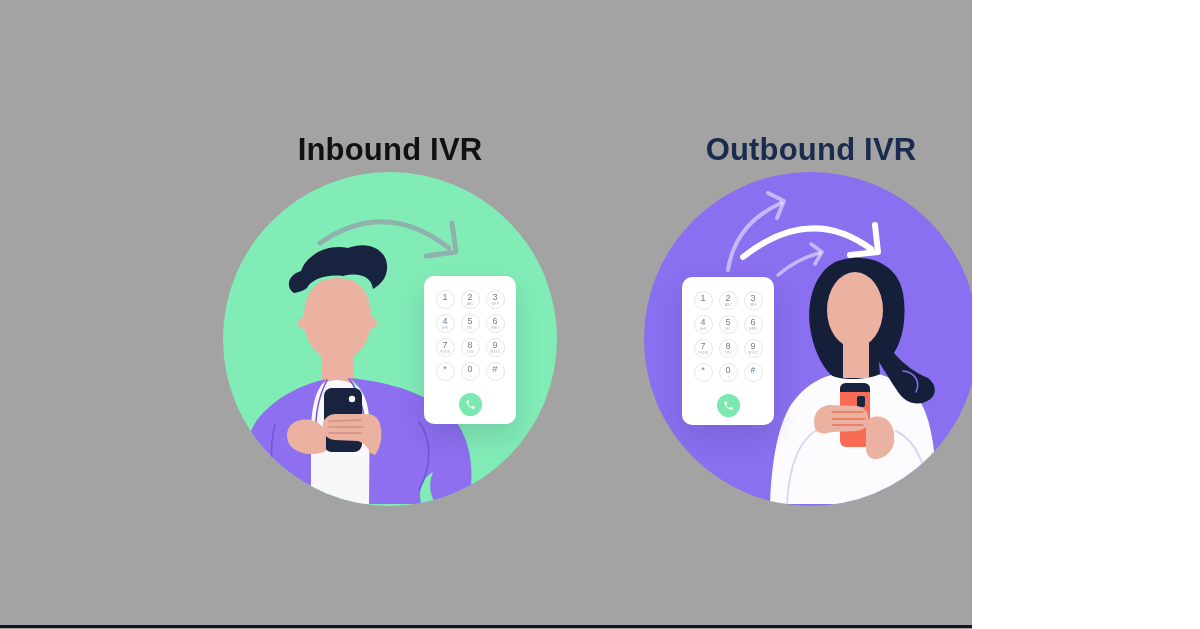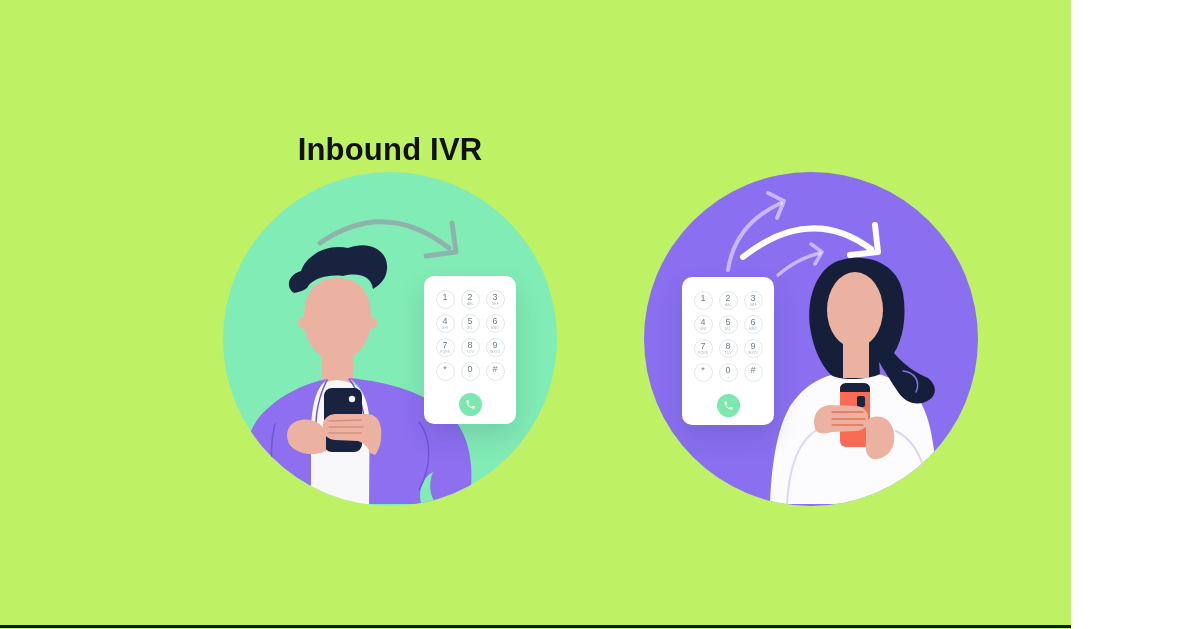--- a/index.html
+++ b/index.html
@@ -1,17 +1,17 @@
 <!DOCTYPE html>
 <html><head>
 <meta charset="utf-8">
 <style>
   html,body { margin:0; padding:0; background:#ffffff; }
   body { font-family:"Liberation Sans", sans-serif; }
-  .canvas { position:relative; width:1071px; height:629px; background:#bef264; overflow:hidden;text-decoration:underline; }
+  .canvas { position:relative; width:972px; height:629px; background:#a3a3a3; overflow:hidden;text-decoration:underline; }
 
   .title { position:absolute; top:106px; width:334px; text-align:center;
            font-size:31px; font-weight:700; letter-spacing:.2px; line-height:36px; }
   .title.inbound  { left:223px; color:#111111; }
   .title.outbound { left:644px; color:#1B2B4D; }
 
   .circle { position:absolute; top:172px; width:334px; height:334px; border-radius:50%; overflow:hidden; }
   .circle.green  { left:223px; background:#82ECB6; }
   .circle.purple { left:644px; background:#8A6FF0; }
   .figure-svg { position:absolute; left:0; top:0; width:100%; height:100%; display:block; }
@@ -31,20 +31,21 @@
               display:flex; align-items:center; justify-content:center; }
 
   .bottom-bar { position:absolute; left:0; top:625px; width:1200px; height:3px; background:#101828; }
 </style>
 </head>
 <body>
 
 <div class="canvas">
 
   <h2 class="title inbound">Inbound IVR</h2>
+  <h2 class="title outbound">Outbound IVR</h2>
 
   <div class="circle green">
     <svg class="figure-svg" viewBox="0 0 334 334" aria-hidden="true">
 
       <g stroke="#8FB3AC" stroke-width="5" fill="none" stroke-linecap="round" stroke-linejoin="round">
         <path d="M 97 71 Q 162 26 226 76"></path>
         <path d="M 229 51 L 233 80 L 203 84"></path>
       </g>
 
       <g>

